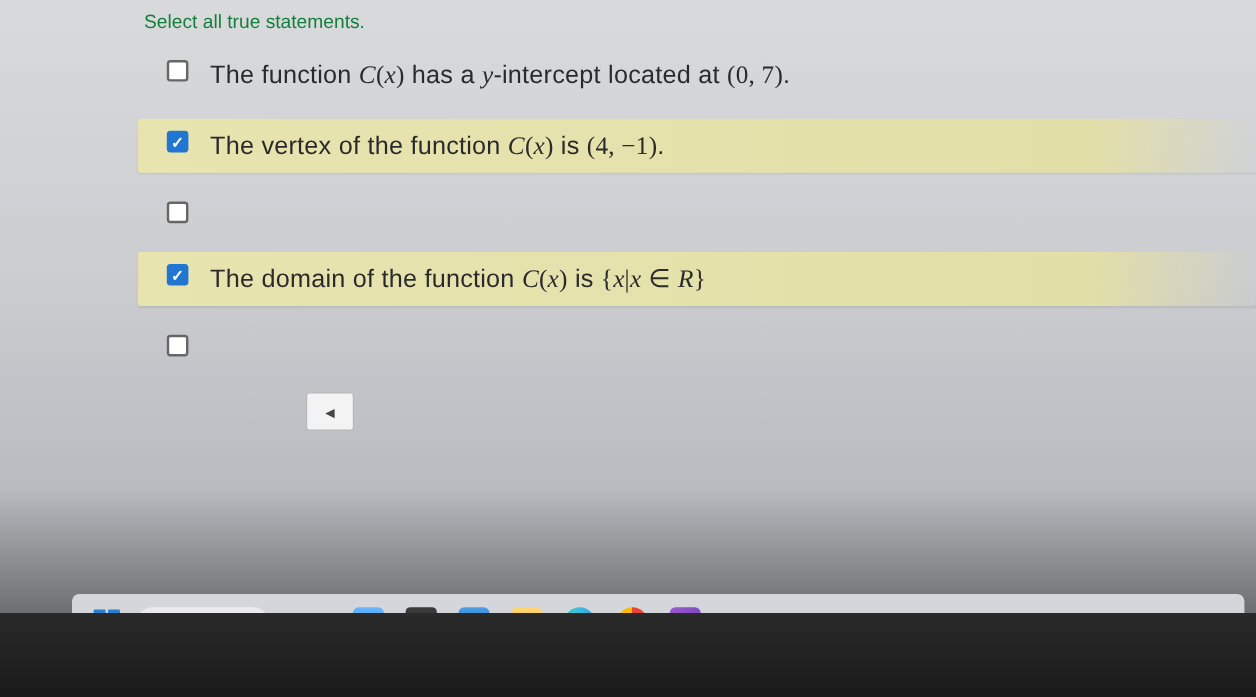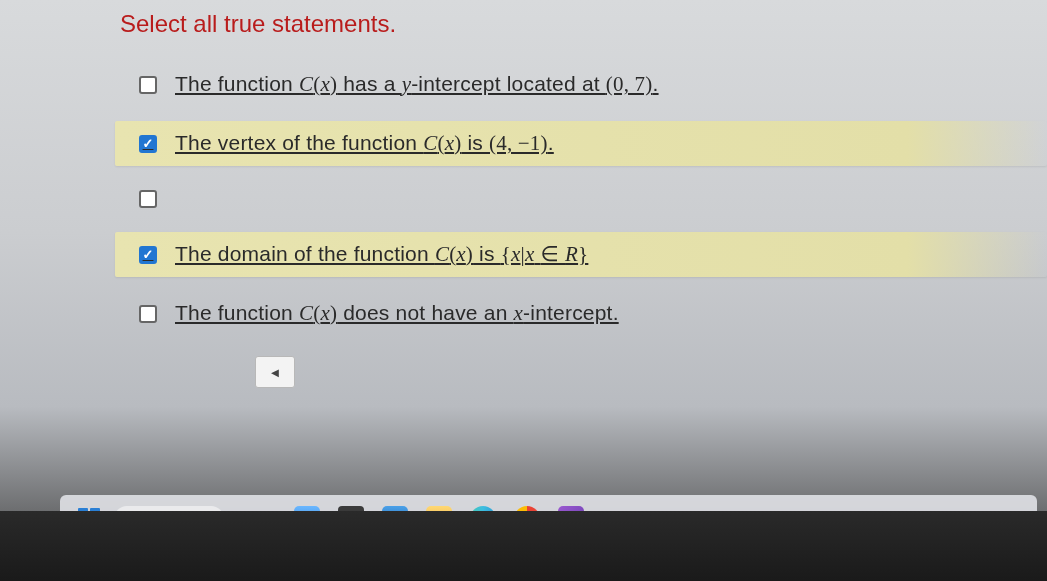--- a/index.html
+++ b/index.html
@@ -9,34 +9,32 @@
       width: 1047px;
       height: 581px;
       overflow: hidden;
       position: relative;
     }
     .content-area {
       padding: 10px 0 0 115px;
       color: #3a3a3a;
     }
     .prompt {
-      font-size: 24px;
-      color: #b91c1c;
-      margin-bottom: 24px;
+      font-size: 16px;
+      color: #15803d;
+      margin-bottom: 12px;
       padding-left: 5px;
     }
     .option-row {
       display: flex;
-      align-items: center;
       padding: 10px 8px 10px 24px;
       margin-bottom: 14px;
       font-size: 21px;
       color: #2a2a2a;
       border-radius: 2px;
-      text-decoration: underline;
     }
     .option-row.checked {
       background: linear-gradient(90deg, #e8e4b0 0%, #e3dfa8 85%, rgba(227,223,168,0) 100%);
       box-shadow: 0 1px 2px rgba(0,0,0,0.08);
     }
     .checkbox {
       width: 18px;
       height: 18px;
       border: 2px solid #666;
       border-radius: 3px;
@@ -150,21 +148,20 @@
         <div class="checkbox"></div>
       </div>
       <div class="option-row checked">
         <div class="checkbox">
           <span class="checkmark">✓</span>
         </div>
         <span class="option-text">The domain of the function <span class="math-i">C</span><span class="math-r">(</span><span class="math-i">x</span><span class="math-r">)</span> is <span class="math-r">{</span><span class="math-i">x</span><span class="math-r">|</span><span class="math-i">x</span> <span class="math-r">∈</span> <span class="math-i">R</span><span class="math-r">}</span></span>
       </div>
       <div class="option-row">
         <div class="checkbox"></div>
-        <span class="option-text">The function <span class="math-i">C</span><span class="math-r">(</span><span class="math-i">x</span><span class="math-r">)</span> does not have an <span class="math-i">x</span>-intercept.</span>
       </div>
     </div>
   <div class="nav-back">◄</div>
 </div>
 
 <div class="taskbar">
   <div class="start-icon">
     <span></span>
       <span></span>
       <span></span>

